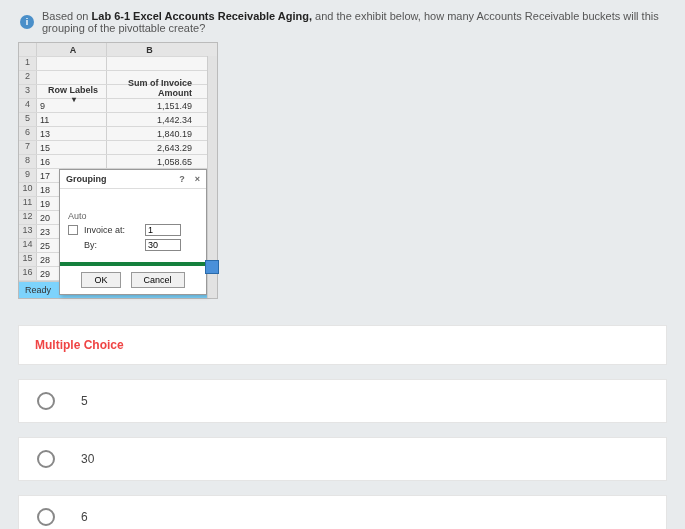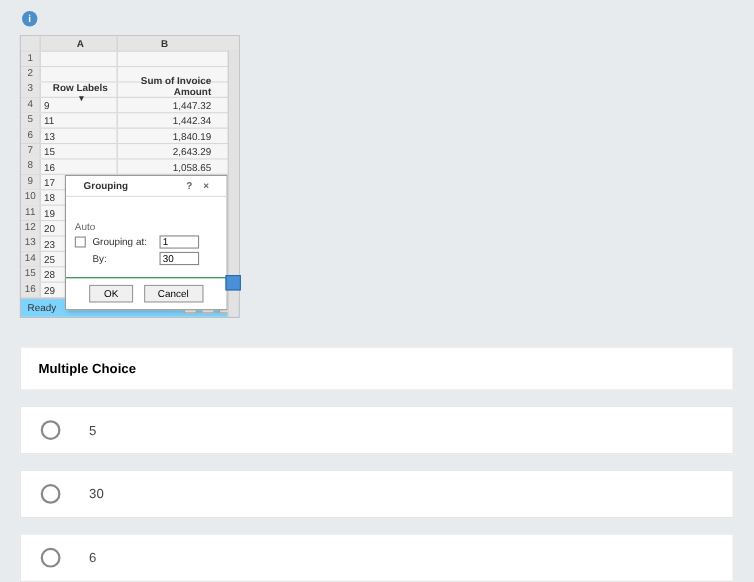--- a/index.html
+++ b/index.html
@@ -10,44 +10,49 @@
 .exhibit { margin: 0 18px; width: 200px; background: #f6f6f6; border: 1px solid #bbb; position: relative; }
 .sheet { }
 .row { display: flex; height: 14px; border-bottom: 1px solid #d8d8d8; font-size: 9px; }
 .colhead { background: #e5e5e5; text-align: center; font-weight: bold; }
 .cell-rn { width: 18px; border-right: 1px solid #d0d0d0; text-align: center; background: #e5e5e5; color:#555; }
 .cell-a { width: 70px; border-right: 1px solid #d0d0d0; padding-left: 3px; display:flex;align-items:center;}
 .cell-b { width: 88px; padding-right: 3px; text-align: right; display:flex;align-items:center;justify-content:flex-end;}
 .hdr { font-weight: bold; font-size:9px;flex-direction:column; }
 .filtdd{font-size:8px;}
 .grp-dialog { position: absolute; left: 40px; top: 126px; width: 148px; background: #fff; border: 1px solid #999; box-shadow: 2px 2px 4px rgba(0,0,0,.2); font-size: 9px; }
-.grp-title { display: flex; justify-content: space-between; padding: 4px 16px; font-weight: bold; border-bottom: 1px solid #ddd; }
+.grp-title { display: flex; justify-content: space-between; padding: 4px 6px; font-weight: bold; border-bottom: 1px solid #ddd; }
 .grp-title .tr { display:flex; gap:10px; color:#666; }
 .grp-body { padding: 4px 8px 8px 8px; }
 .grp-body .lbl { color:#666; margin-bottom:3px;margin-top:18px;}
 .grp-row { display: flex; align-items: center; gap: 6px; margin: 3px 0; }
 .grp-row .ck { width: 10px; height: 10px; border: 1px solid #888; }
 .grp-row .txt { width: 36px; height: 12px; border: 1px solid #888; padding: 0 2px; font-size: 9px; }
 .grp-row .labr { width:55px; }
-.grp-btns { display: flex; justify-content: center; gap: 10px; padding: 6px; border-top:1px solid #15803d;}
+.grp-btns { display: flex; justify-content: center; gap: 10px; padding: 6px; border-top:4px solid #15803d;}
 .grp-btns button { font-size: 9px; padding: 2px 12px; border: 1px solid #999; background: #f0f0f0; }
 .statusbar { display:flex; justify-content:space-between; align-items:center; background:#7dd3fc; border-top:1px solid #ccc; font-size:9px; padding:3px 6px;}
 .statusbar .rbox{display:flex;gap:4px;align-items:center;}
 .statusbar .sq{width:12px;height:10px;border:1px solid #aaa;background:#f5f5f5;}
-.mc-block { margin: 26px 18px 0 18px; background: #fff; border: 1px solid #e4e4e4; padding: 12px 16px; font-size: 12px; color:#000000; font-weight:bold;}
+.mc-block { margin: 26px 18px 0 18px; background: #fff; border: 1px solid #e4e4e4; padding: 12px 16px; font-size: 12px; color:#ef4444; font-weight:bold;}
 .opt { margin: 14px 18px 0 18px; background: #fff; border: 1px solid #e4e4e4; padding: 12px 18px; display: flex; align-items: center; gap: 26px; font-size: 12px; color:#444;}
 .radio { width: 18px; height: 18px; border: 2px solid #888; border-radius: 50%; }
 .scrollslot{position:absolute;right:0;top:13px;bottom:0;width:10px;background:#e2e2e2;border-left:1px solid #ccc;}
 .scrollslot .arr{position:absolute;right:-2px;bottom:24px;width:14px;height:14px;background:#4a90d9;border:1px solid #2a6aa9;}
 </style>
 </head>
 <body>
 
 <div class="question">
   <span class="qicon">i</span>
+  <span>
+    <span>Based on</span>
+    <span class="bold">Lab 6-1 Excel Accounts Receivable Aging,</span>
+    <span>and the exhibit below, how many Accounts Receivable buckets will this grouping of the pivottable create?</span>
+  </span>
 </div>
 
 <div class="exhibit">
   <div class="sheet">
     <div class="row colhead">
       <div class="cell-rn"></div>
       <div class="cell-a" style="justify-content:center">A</div>
       <div class="cell-b" style="justify-content:center">B</div>
     </div>
     <div class="row">
@@ -64,21 +69,21 @@
         <div class="cell-rn">3</div>
         <div class="cell-a hdr">
           <span>Row Labels</span>
           <span class="filtdd">&nbsp;▾</span>
         </div>
         <div class="cell-b hdr">Sum of Invoice Amount</div>
       </div>
     <div class="row">
         <div class="cell-rn">4</div>
         <div class="cell-a">9</div>
-        <div class="cell-b">1,447.32</div>
+        <div class="cell-b">1,151.49</div>
       </div>
     <div class="row">
         <div class="cell-rn">5</div>
         <div class="cell-a">11</div>
         <div class="cell-b">1,442.34</div>
       </div>
     <div class="row">
         <div class="cell-rn">6</div>
         <div class="cell-a">13</div>
         <div class="cell-b">1,840.19</div>
@@ -140,21 +145,21 @@
       <span>Grouping</span>
       <span class="tr">
         <span>?</span>
         <span>×</span>
       </span>
     </div>
     <div class="grp-body">
       <div class="lbl">Auto</div>
       <div class="grp-row">
         <span class="ck"></span>
-        <span class="labr">Grouping at:</span>
+        <span class="labr">Invoice at:</span>
         <input class="txt" value="1" style="">
       </div>
       <div class="grp-row">
         <span class="ck" style="border:none"></span>
         <span class="labr">By:</span>
         <input class="txt" value="30" style="">
       </div>
     </div>
     <div class="grp-btns">
       <button>OK</button>

